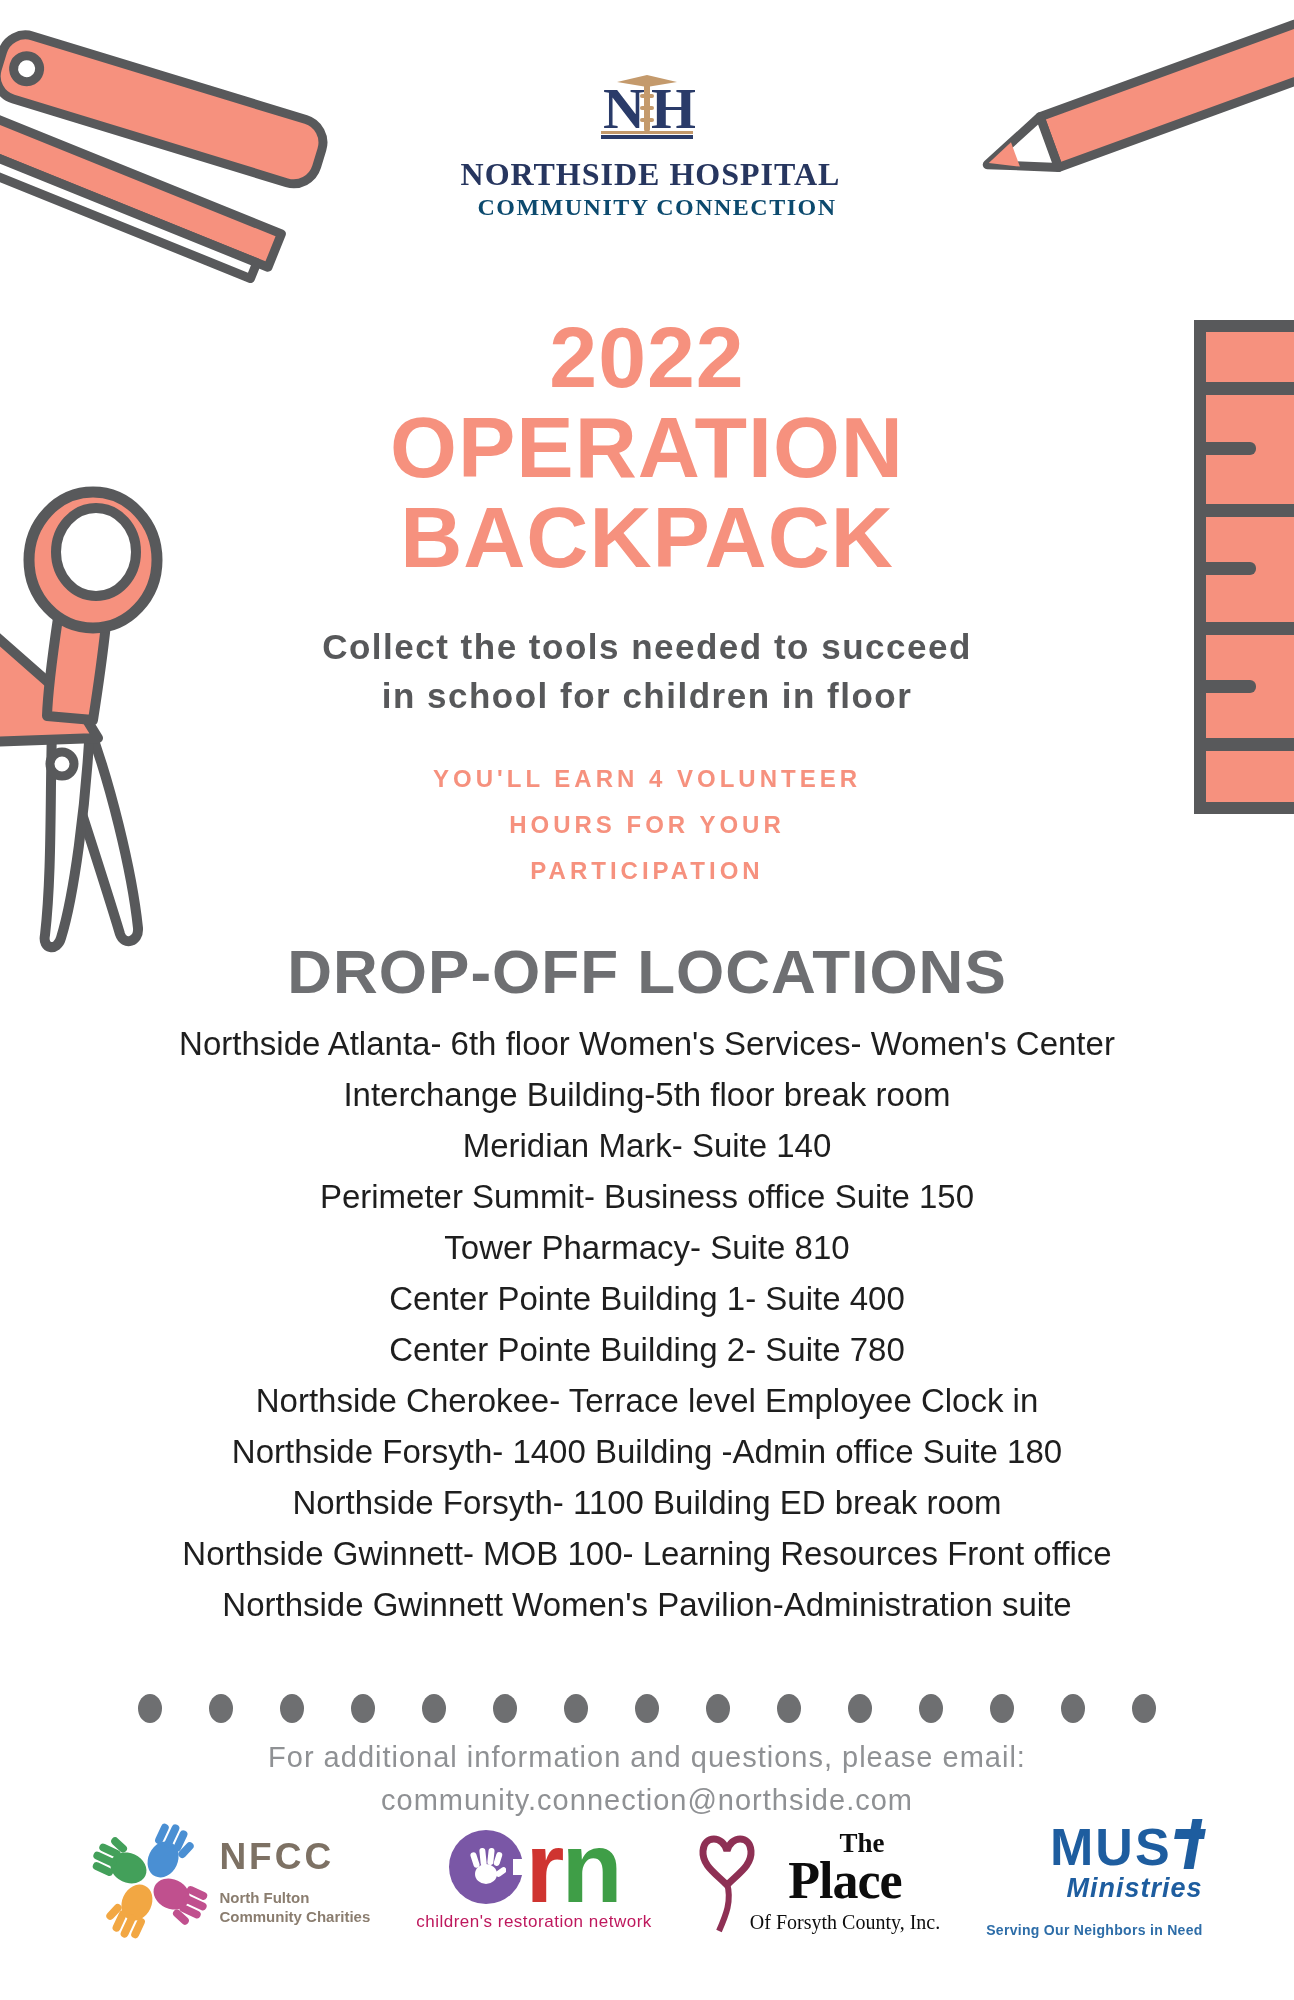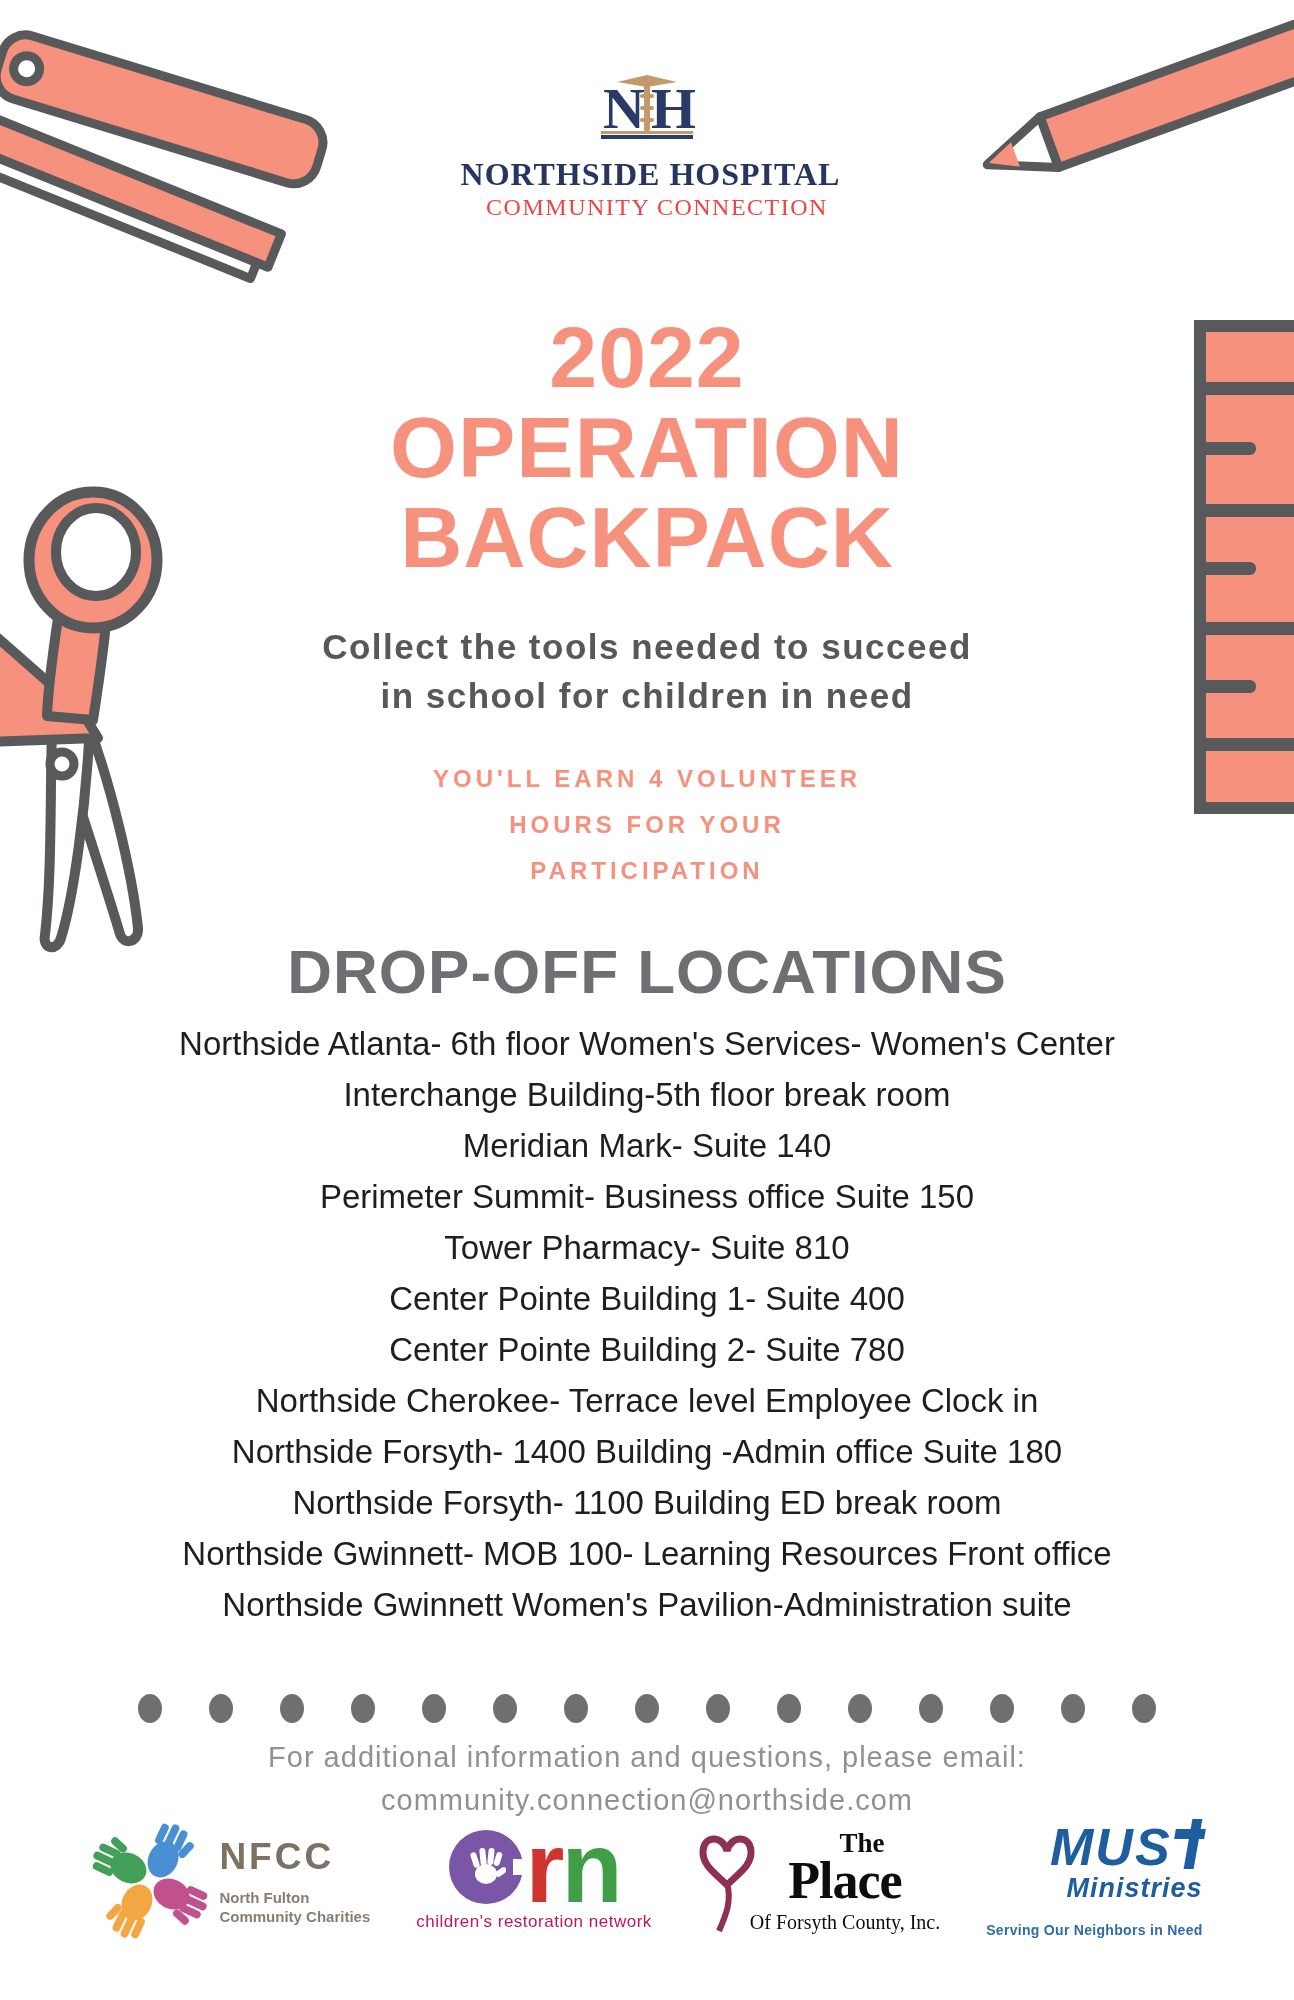--- a/index.html
+++ b/index.html
@@ -5,21 +5,21 @@
   html,body{margin:0;padding:0;background:#e9e9e9;}
   .page{position:relative;width:1294px;height:2000px;margin:0 auto;background:#ffffff;
         overflow:hidden;font-family:"Liberation Sans",sans-serif;}
   .abs{position:absolute;}
   .center-text{left:0;right:0;text-align:center;}
 
   
   .brand{top:72px;}
   .brand-line1{font-family:"Liberation Serif",serif;font-weight:bold;color:#27365f;
                font-size:32px;letter-spacing:1px;margin-top:6px;padding-left:7px;}
-  .brand-line2{font-family:"Liberation Serif",serif;font-weight:normal;color:#ef4444;
+  .brand-line2{font-family:"Liberation Serif",serif;font-weight:bold;color:#0c4a6e;
                font-size:24px;letter-spacing:1.5px;margin-top:1px;margin-left:20px;}
 
   
   .title{top:312px;color:#f6917e;font-weight:bold;font-size:86px;line-height:90px;letter-spacing:1px;}
   .subtitle{top:622px;color:#57585a;font-weight:bold;font-size:35px;line-height:49px;letter-spacing:1.5px;}
   .promo{top:756px;color:#f6917e;font-weight:bold;font-size:24px;line-height:46px;letter-spacing:4px;}
 
   
   .dropoff-heading{top:936px;color:#6e6f72;font-weight:bold;font-size:62px;letter-spacing:1px;}
   .locations{top:1018px;color:#1e1e1e;font-size:33px;line-height:51px;}
@@ -48,21 +48,21 @@
   .crn-tagline{font-size:17px;color:#be185d;margin-top:8px;letter-spacing:0.5px;}
 
   .place-text{margin-left:-6px;display:flex;flex-direction:column;align-items:center;
               font-family:"Liberation Serif",serif;color:#0d0d0d;}
   .place-the{font-weight:bold;font-size:27px;margin-bottom:-6px;margin-left:34px;}
   .place-name{font-weight:bold;font-size:52px;line-height:56px;letter-spacing:-1px;}
   .place-sub{font-size:20px;margin-top:2px;}
 
   .must{flex-direction:column;align-items:flex-end;}
   .must-row{display:flex;align-items:flex-end;color:#1e5d9f;}
-  .must-name{font-size:52px;font-weight:bold;font-style:italic;letter-spacing:2px;line-height:44px;}
+  .must-name{font-size:52px;font-weight:bold;letter-spacing:2px;line-height:44px;}
   .must-t{display:inline-block;width:28px;height:44px;position:relative;margin-left:3px;}
   .must-t .v{position:absolute;left:13px;top:-6px;width:10px;height:50px;background:#1e5d9f;transform:skewX(-10deg);}
   .must-t .h{position:absolute;left:0;top:4px;width:30px;height:10px;background:#1e5d9f;transform:skewX(-10deg);}
   .must-sub{font-size:27px;font-weight:bold;font-style:italic;color:#1e5d9f;margin-top:4px;letter-spacing:1px;}
   .must-tagline{font-size:14px;font-weight:bold;color:#2d6da8;margin-top:18px;letter-spacing:0.3px;}
 
   
   .stapler{left:-14px;top:4px;}
   .pencil{right:-16px;top:8px;}
   .scissors{left:-4px;top:476px;}
@@ -141,21 +141,21 @@
   </div>
 
   <div class="abs center-text title">
     <div>2022</div>
     <div>OPERATION</div>
     <div>BACKPACK</div>
   </div>
 
   <div class="abs center-text subtitle">
     <div>Collect the tools needed to succeed</div>
-    <div>in school for children in need</div>
+    <div>in school for children in floor</div>
   </div>
 
   <div class="abs center-text promo">
     <div>YOU'LL EARN 4 VOLUNTEER</div>
     <div>HOURS FOR YOUR</div>
     <div>PARTICIPATION</div>
   </div>
 
   <div class="abs center-text dropoff-heading">DROP-OFF LOCATIONS</div>
 

